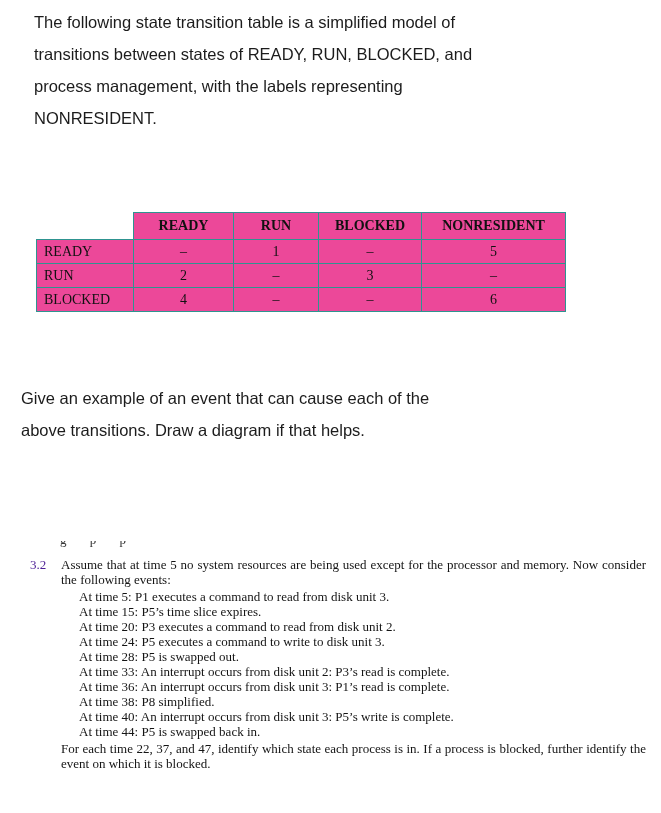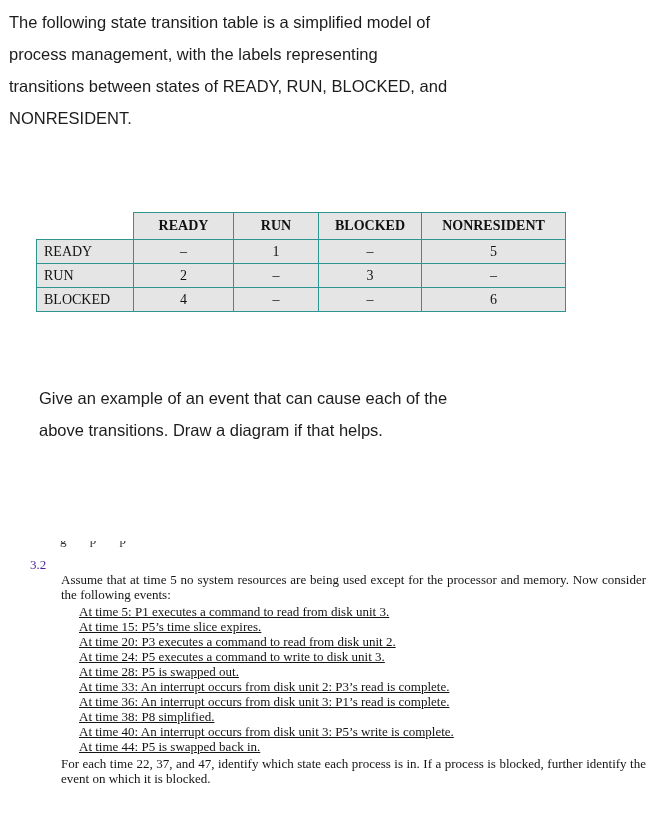--- a/index.html
+++ b/index.html
@@ -13,41 +13,41 @@
     height: 813px;
     background: #ffffff;
     overflow: hidden;
     font-family: "Liberation Sans", sans-serif;
     color: #1c1c1c;
   }
 
   
   .q-intro {
     position: absolute;
-    left: 9px;
+    left: 34px;
     top: 6px;
     width: 625px;
     font-size: 16.5px;
     line-height: 32px;
     color: #1c1c1c;
   }
 
   
   .st-table {
     position: absolute;
     left: 36px;
     top: 212px;
     border-collapse: collapse;
     font-family: "Liberation Serif", serif;
     font-size: 14px;
     color: #111111;
   }
   .st-table th, .st-table td {
     border: 1.5px solid #2e9490;
-    background: #e5e5e5;
+    background: #ec4899;
     padding: 0;
   }
   .st-table th.corner {
     border: none;
     background: transparent;
   }
   .st-table tr.hdr th {
     height: 26px;
     font-weight: bold;
     text-align: center;
@@ -65,21 +65,20 @@
 
   
   .q-followup {
     position: absolute;
     left: 21px;
     top: 382px;
     width: 600px;
     font-size: 16.5px;
     line-height: 32px;
     color: #1c1c1c;
-    margin-left: 18px;
   }
 
   
   .crop-artifact {
     position: absolute;
     left: 60px;
     top: 541px;
     width: 200px;
     height: 7px;
     overflow: hidden;
@@ -106,47 +105,45 @@
     display: flex;
   }
   .ex-num {
     width: 31px;
     flex: 0 0 31px;
     font-weight: normal;
     color: #4c1d95;
   }
   .ex-body {
     flex: 1;
-    margin-top: 15px;
   }
   .ex-intro, .ex-outro {
     margin: 0;
     text-align: justify;
   }
   .ex-events {
     margin: 2px 0 2px 18px;
-    text-decoration: underline;
   }
   .ex-events > div {
     height: 15px;
     white-space: nowrap;
   }
   .ex-outro {
     margin-top: 2px;
   }
 </style>
 </head>
 <body>
 
 <div class="page">
 
   <div class="q-intro">
     <div>The following state transition table is a simplified model of</div>
+    <div>transitions between states of READY, RUN, BLOCKED, and</div>
     <div>process management, with the labels representing</div>
-    <div>transitions between states of READY, RUN, BLOCKED, and</div>
     <div>NONRESIDENT.</div>
   </div>
 
   <table class="st-table">
     <colgroup>
       <col style="width:97px">
       <col style="width:100px">
       <col style="width:85px">
       <col style="width:103px">
       <col style="width:144px">

